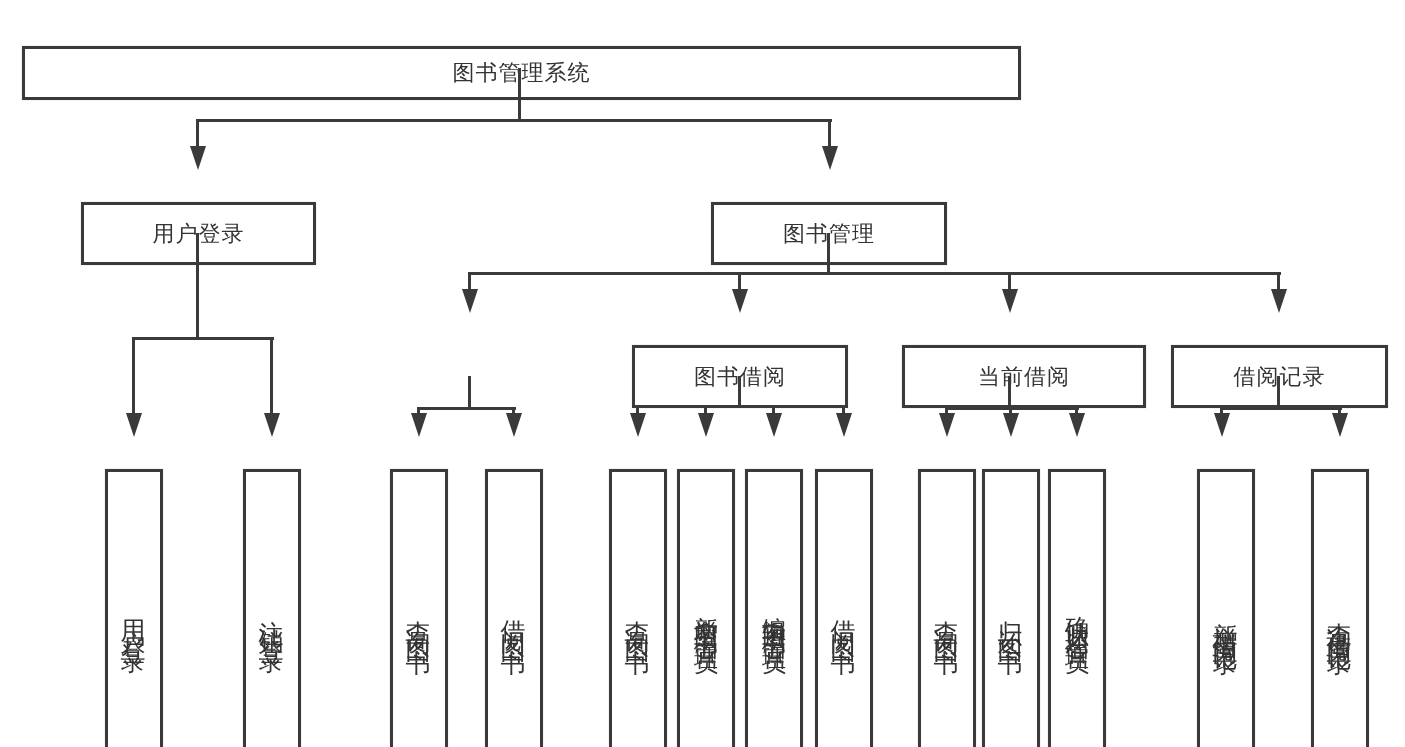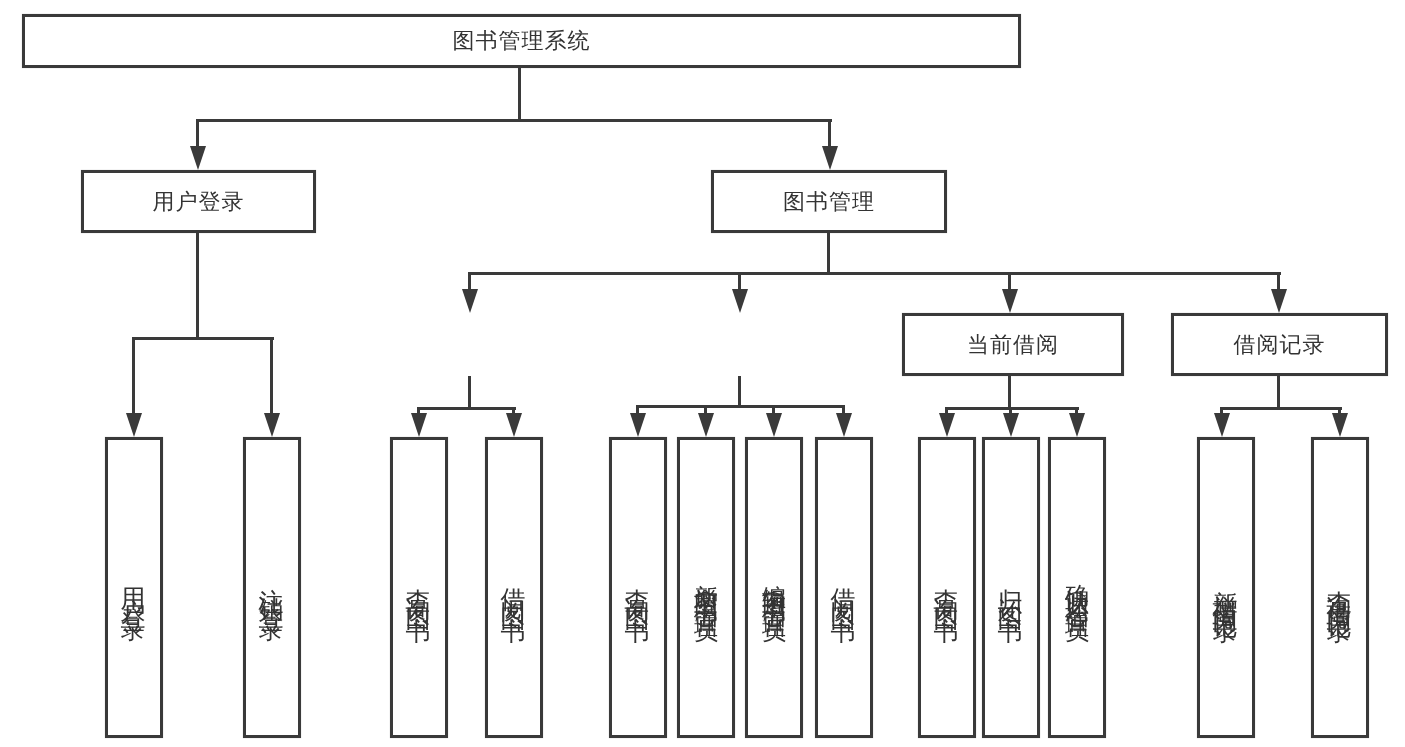--- a/index.html
+++ b/index.html
@@ -13,20 +13,21 @@
   .box{
     position:absolute;
     box-sizing:border-box;
     background:#ffffff;
     border:3px solid #3a3a3a;
     color:#333333;
     display:flex;
     align-items:center;
     justify-content:center;
     box-shadow:0 0 1px rgba(0,0,0,.25);
+    margin-top:32px;
   }
   .h{font-size:22px;letter-spacing:1px;}
   .v{
     top:437px;width:58px;height:301px;
     writing-mode:vertical-rl;
     font-size:25px;
     padding:4px 0;
   }
   .sp4{letter-spacing:10px;}
   .sp6{letter-spacing:6px;}
@@ -53,21 +54,22 @@
 </head>
 <body>
 
 <div id="canvas">
 
   <div class="box h" style="left:22px;top:14px;width:999px;height:54px">图书管理系统</div>
 
   <div class="box h" style="left:81px;top:170px;width:235px;height:63px">用户登录</div>
   <div class="box h" style="left:711px;top:170px;width:236px;height:63px">图书管理</div>
 
-  <div class="box h" style="left:902px;top:313px;width:222px;height:63px">当前借阅</div>
+  <div class="box h" style="left:632px;top:313px;width:216px;height:63px">图书借阅</div>
+  <div class="box h" style="left:902px;top:313px;width:244px;height:63px">当前借阅</div>
   <div class="box h" style="left:1171px;top:313px;width:217px;height:63px">借阅记录</div>
 
   <div class="box v sp4" style="left:105px">用户登录</div>
   <div class="box v sp4" style="left:243px">注销登录</div>
 
   <div class="box v sp4" style="left:390px">查询图书</div>
   <div class="box v sp4" style="left:485px">借阅图书</div>
 
   <div class="box v sp4" style="left:609px">查询图书</div>
   <div class="box v sp9" style="left:677px">新增图书（管理员）</div>

